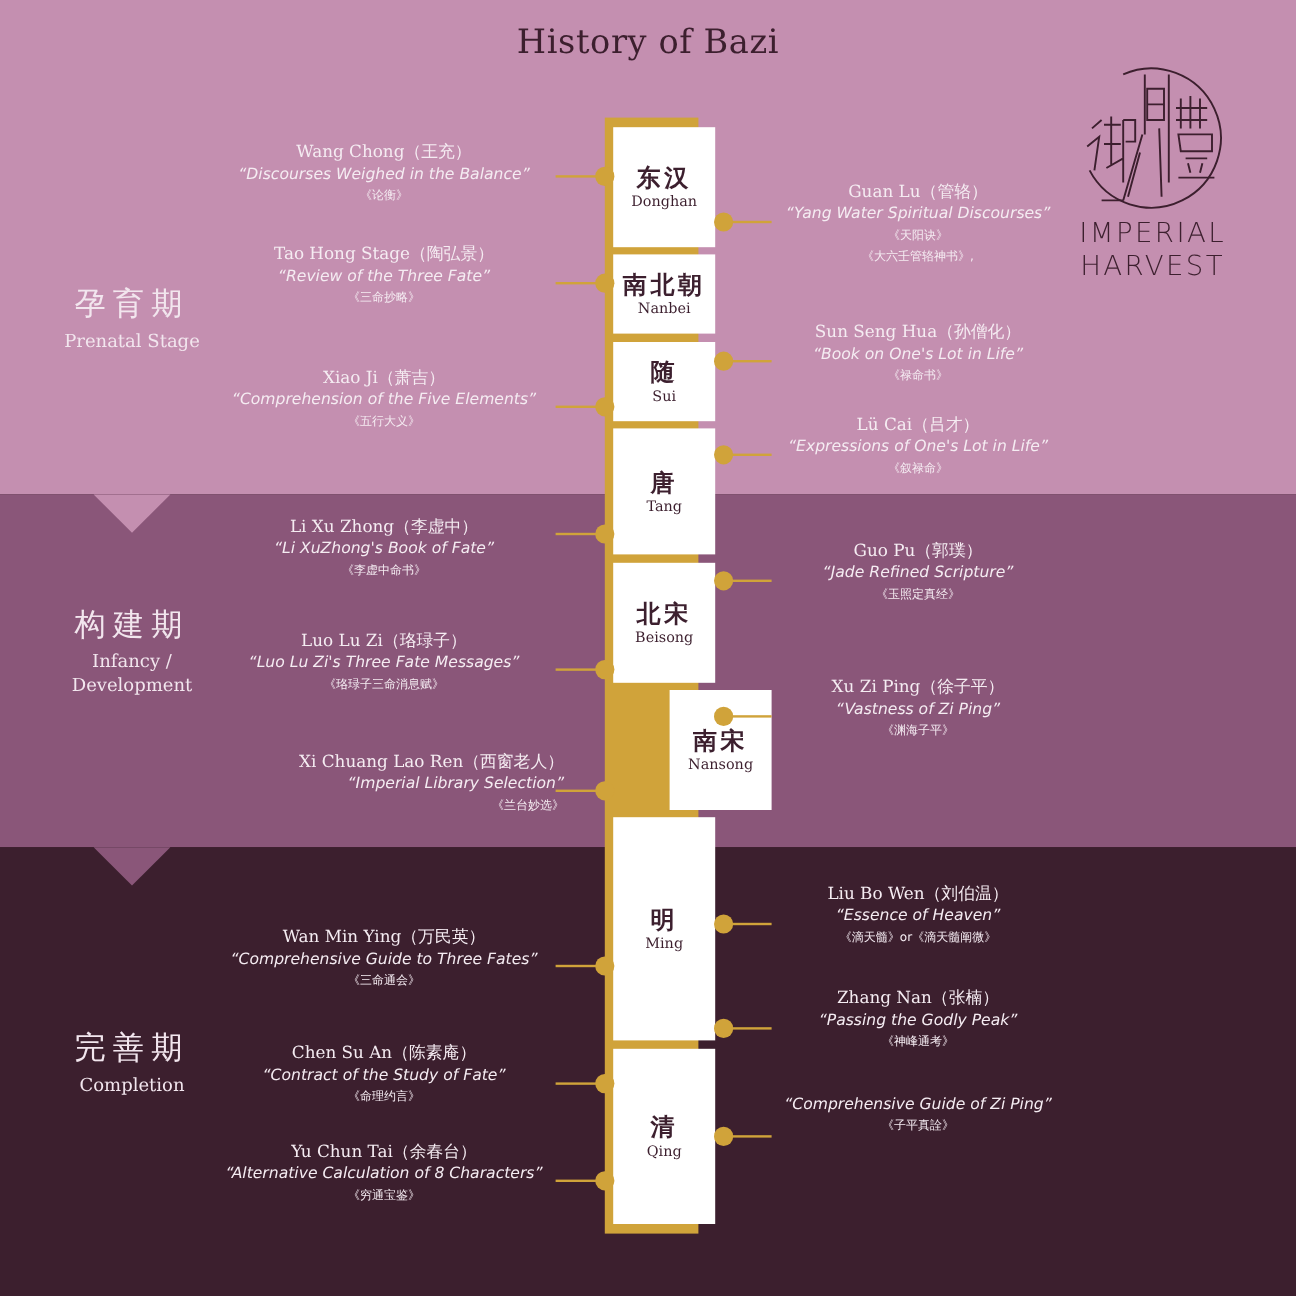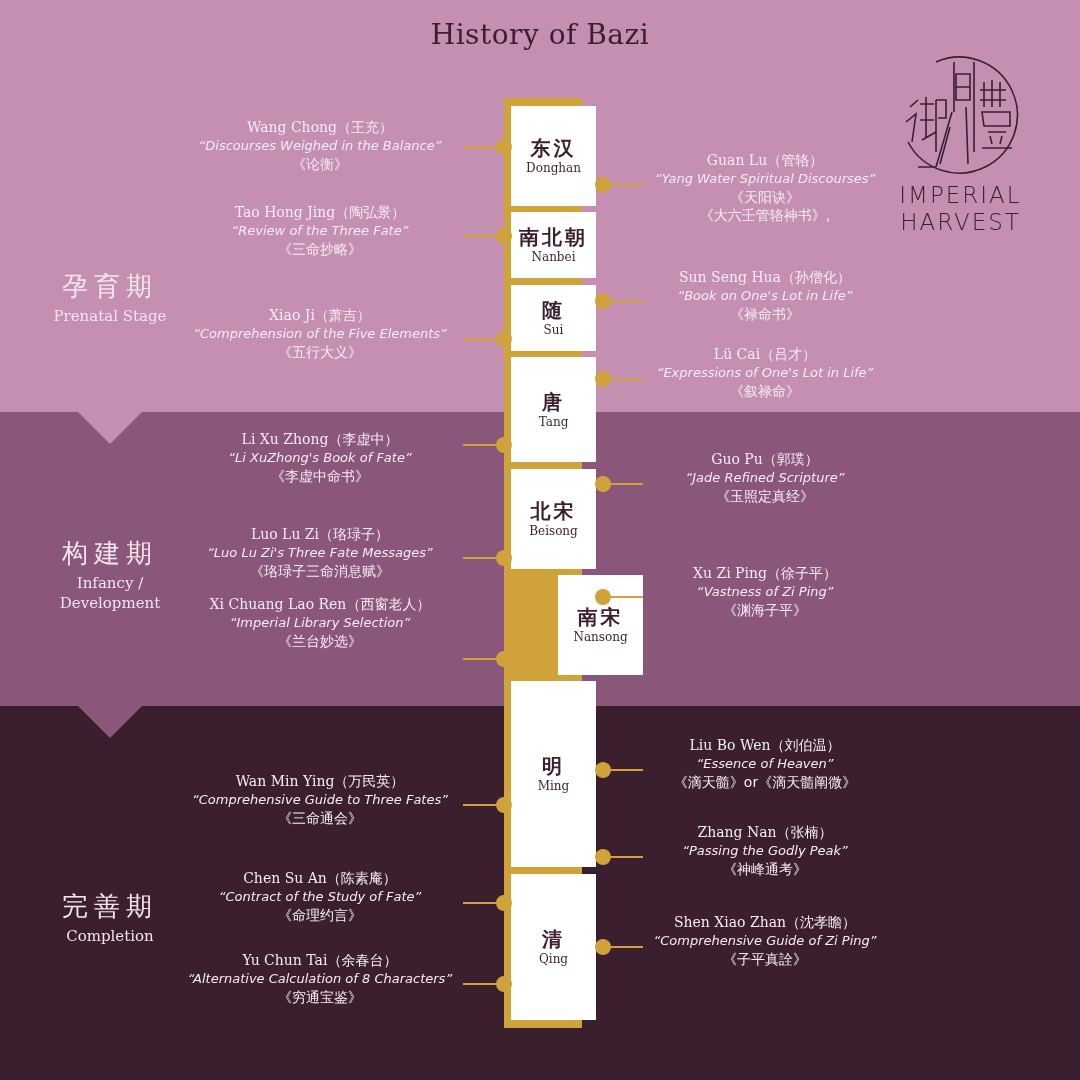--- a/index.html
+++ b/index.html
@@ -14,33 +14,33 @@
   .tri-2 { left: 78px; top: 706px; border-top: 32px solid #8a5679; }
 
   .title { position: absolute; top: 18px; left: 0; width: 1080px; text-align: center;
     font-family: "DejaVu Serif", serif; font-size: 28px; color: #3c1f2e; letter-spacing: 0.5px; }
 
   .logo { position: absolute; left: 888px; top: 52px; width: 145px; }
   .logo svg { display: block; margin: 0 auto; }
   .logo-text { font-family: "DejaVu Sans", sans-serif; font-size: 23px; color: #3c1f2e; text-align: center; letter-spacing: 2px; line-height: 27px; font-weight: 300; }
 
   .stage { position: absolute; left: 20px; width: 180px; text-align: center; color: #f2e6ee; }
-  .stage .zh { font-family: "DejaVu Serif", serif; font-size: 26px; letter-spacing: 6px; line-height: 32px; margin-top: 32px; }
+  .stage .zh { font-family: "DejaVu Serif", serif; font-size: 26px; letter-spacing: 6px; line-height: 32px; }
   .stage .en { font-family: "DejaVu Serif", serif; font-size: 15px; line-height: 20px; margin-top: 4px; }
 
   .col { position: absolute; left: 504px; top: 98px; width: 78px; height: 930px; background: #d0a33a; }
   .era { position: absolute; left: 7px; width: 85px; background: #ffffff; text-align: center; color: #3c1f2e;
     display: flex; flex-direction: column; align-items: center; justify-content: center; }
   .era .zh { font-family: "DejaVu Serif", serif; font-size: 20px; font-weight: bold; letter-spacing: 3px; line-height: 24px; }
   .era .en { font-family: "DejaVu Serif", serif; font-size: 12px; line-height: 16px; }
 
   .entry { position: absolute; text-align: center; color: #f5ecf2; width: 300px; }
   .entry .name { font-family: "DejaVu Serif", serif; font-size: 14px; line-height: 20px; }
   .entry .work { font-family: "DejaVu Sans", sans-serif; font-style: italic; font-size: 13px; line-height: 18px; }
-  .entry .zhwork { font-family: "DejaVu Sans", sans-serif; font-size: 14px; line-height: 18px; }
+  .entry .zhwork { font-family: "DejaVu Sans", sans-serif; font-size: 10px; line-height: 18px; }
   .left { left: 170px; }
   .right { left: 615px; }
 
   .conn { position: absolute; height: 2px; background: #d0a33a; }
   .dot { position: absolute; width: 16px; height: 16px; border-radius: 50%; background: #d0a33a; }
 </style>
 </head>
 <body>
 
 <div class="band band-1"></div>
@@ -148,40 +148,40 @@
 <div class="dot" style="left:595px;top:849px;"></div>
 <div class="conn" style="left:603px;top:946px;width:40px;"></div>
 <div class="dot" style="left:595px;top:939px;"></div>
 
 <div class="entry left" style="top:117px;">
   <div class="name">Wang Chong（王充）</div>
   <div class="work">“Discourses Weighed in the Balance”</div>
   <div class="zhwork">《论衡》</div>
 </div>
 <div class="entry left" style="top:202px;">
-  <div class="name">Tao Hong Jing（陶弘景）</div>
+  <div class="name">Tao Hong Stage（陶弘景）</div>
   <div class="work">“Review of the Three Fate”</div>
   <div class="zhwork">《三命抄略》</div>
 </div>
 <div class="entry left" style="top:305px;">
   <div class="name">Xiao Ji（萧吉）</div>
   <div class="work">“Comprehension of the Five Elements”</div>
   <div class="zhwork">《五行大义》</div>
 </div>
 <div class="entry left" style="top:429px;">
   <div class="name">Li Xu Zhong（李虚中）</div>
   <div class="work">“Li XuZhong's Book of Fate”</div>
   <div class="zhwork">《李虚中命书》</div>
 </div>
 <div class="entry left" style="top:524px;">
   <div class="name">Luo Lu Zi（珞琭子）</div>
   <div class="work">“Luo Lu Zi's Three Fate Messages”</div>
   <div class="zhwork">《珞琭子三命消息赋》</div>
 </div>
-<div class="entry left" style="top:594px;">
+<div class="entry left" style="top:625px;text-align:right;">
   <div class="name">Xi Chuang Lao Ren（西窗老人）</div>
   <div class="work">“Imperial Library Selection”</div>
   <div class="zhwork">《兰台妙选》</div>
 </div>
 <div class="entry left" style="top:771px;">
   <div class="name">Wan Min Ying（万民英）</div>
   <div class="work">“Comprehensive Guide to Three Fates”</div>
   <div class="zhwork">《三命通会》</div>
 </div>
 <div class="entry left" style="top:868px;">
@@ -225,16 +225,15 @@
   <div class="name">Liu Bo Wen（刘伯温）</div>
   <div class="work">“Essence of Heaven”</div>
   <div class="zhwork">《滴天髓》or《滴天髓阐微》</div>
 </div>
 <div class="entry right" style="top:822px;">
   <div class="name">Zhang Nan（张楠）</div>
   <div class="work">“Passing the Godly Peak”</div>
   <div class="zhwork">《神峰通考》</div>
 </div>
 <div class="entry right" style="top:912px;">
-  <div class="name">Shen Xiao Zhan（沈孝瞻）</div>
   <div class="work">“Comprehensive Guide of Zi Ping”</div>
   <div class="zhwork">《子平真詮》</div>
 </div>
 
 </body></html>

